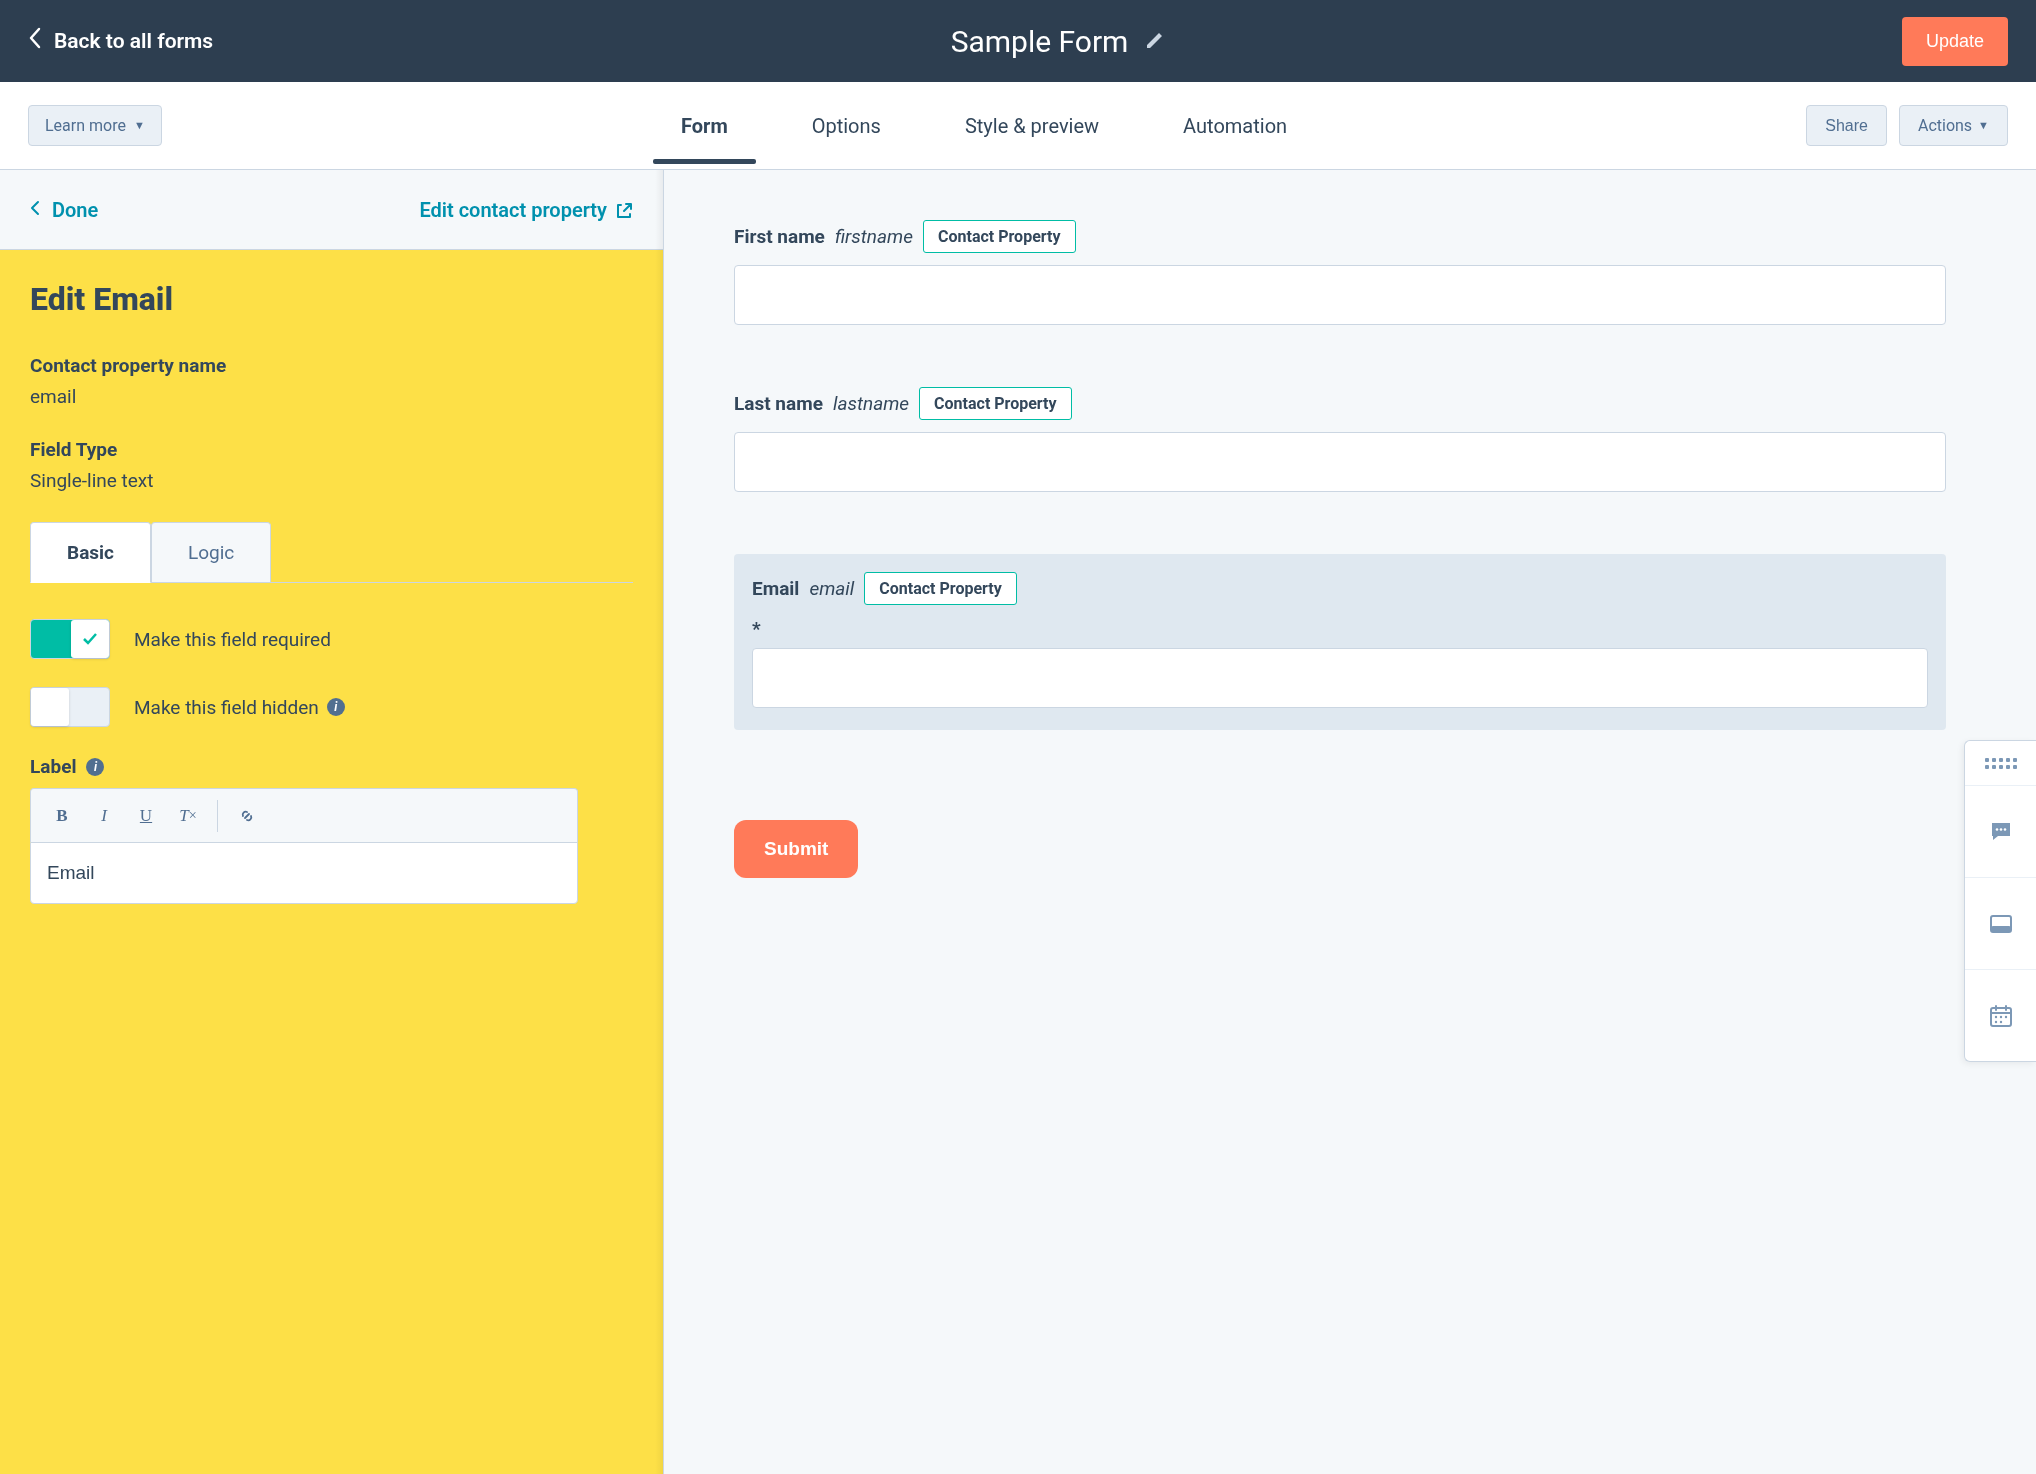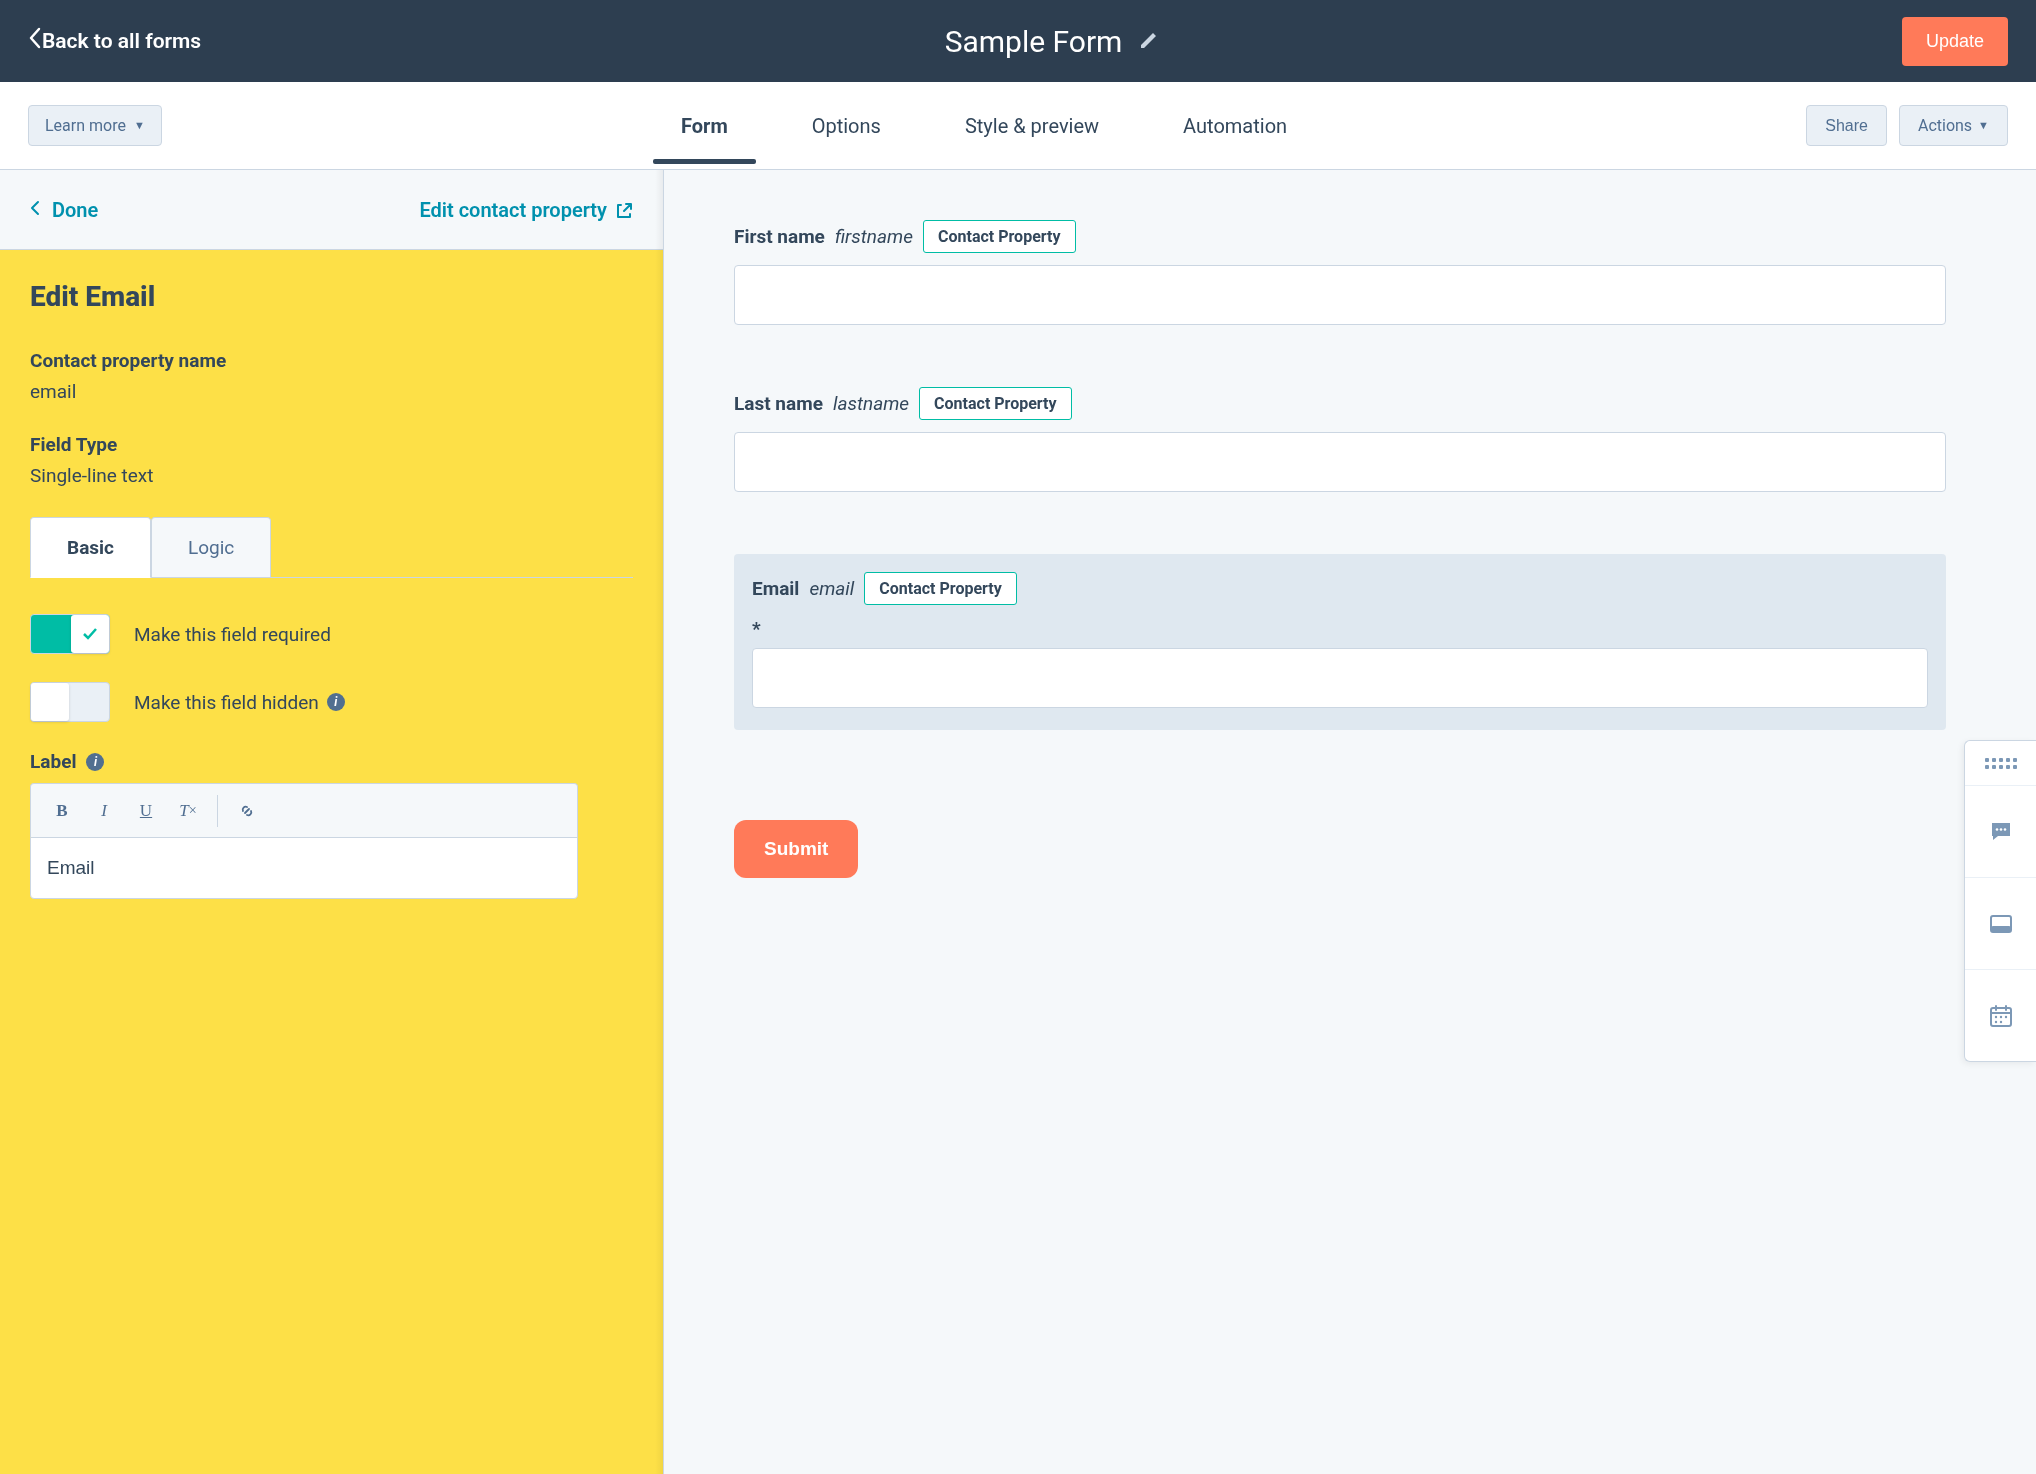--- a/index.html
+++ b/index.html
@@ -1,18 +1,18 @@
 <!DOCTYPE html>
 <html><head>
 <meta charset="utf-8">
 <style>
 *{box-sizing:border-box;margin:0;padding:0}
 body{font-family:-apple-system,BlinkMacSystemFont,'Segoe UI',Roboto,Helvetica,Arial,sans-serif;background:#f5f8fa;color:#33475b;overflow:hidden}
 .topbar{background:#2d3e50;height:82px;display:flex;align-items:center;padding:0 28px;color:#fff}
-.back-link{display:flex;align-items:center;gap:0;cursor:pointer;font-size:21px;font-weight:600}
+.back-link{display:flex;align-items:center;gap:12px;cursor:pointer;font-size:21px;font-weight:600}
 .back-chevron{font-size:24px}
 .title-wrap{flex:1;display:flex;justify-content:center;align-items:center;gap:16px}
 .form-title{font-size:30px;font-weight:400;color:#fff}
 .pencil{width:20px;height:20px;cursor:pointer}
 .update-btn{background:#ff7a59;color:#fff;border:none;padding:14px 24px;border-radius:4px;font-size:18px;font-weight:500;cursor:pointer}
 .subbar{background:#fff;height:88px;border-bottom:1px solid #cbd6e2;display:flex;align-items:center;padding:0 28px}
 .learn-more{background:#eaf0f6;border:1px solid #cbd6e2;border-radius:4px;padding:10px 16px;font-size:16px;color:#506e91;cursor:pointer;display:flex;align-items:center;gap:8px}
 .nav-tabs{flex:1;display:flex;justify-content:center;gap:84px}
 .nav-tab{font-size:20px;color:#33475b;cursor:pointer;padding:24px 0;position:relative}
 .nav-tab.active{font-weight:700}
@@ -21,21 +21,21 @@
 .ghost-btn{background:#eaf0f6;border:1px solid #cbd6e2;border-radius:4px;padding:10px 18px;font-size:16px;color:#506e91;cursor:pointer;display:flex;align-items:center;gap:6px}
 .workspace{display:flex;height:calc(100vh - 158px)}
 .left-panel{width:664px;background:#fde047;border-right:1px solid #cbd6e2;display:flex;flex-direction:column;position:relative}
 .left-panel::after{content:'';position:absolute;right:0;top:0;bottom:0;width:8px;background:linear-gradient(to right,rgba(0,0,0,0),rgba(0,0,0,.05))}
 .panel-header{background:#f5f8fa;border-bottom:1px solid #cbd6e2;height:80px;display:flex;align-items:center;justify-content:space-between;padding:0 30px}
 .done-link{display:flex;align-items:center;gap:12px;color:#0091ae;font-size:20px;font-weight:600;cursor:pointer}
 .done-chevron{color:#0091ae;font-size:18px}
 .edit-prop-link{color:#0091ae;font-size:20px;font-weight:600;cursor:pointer;display:flex;align-items:center;gap:8px}
 .ext-icon{width:18px;height:18px}
 .panel-body{padding:30px;overflow-y:auto;flex:1}
-.edit-title{font-size:28px;font-weight:800;color:#33475b;margin-bottom:36px}
+.edit-title{font-size:32px;font-weight:800;color:#33475b;margin-bottom:36px}
 .field-label{font-size:19px;font-weight:700;color:#33475b;margin-bottom:8px}
 .field-value{font-size:19px;color:#33475b;margin-bottom:30px}
 .mini-tabs{display:flex;border-bottom:1px solid #cbd6e2;margin-top:10px;margin-bottom:36px}
 .mini-tab{padding:18px 36px;font-size:19px;color:#33475b;border:1px solid transparent;cursor:pointer;background:#fff}
 .mini-tab.active{font-weight:700;border:1px solid #cbd6e2;border-bottom:1px solid #fff;border-radius:4px 4px 0 0;margin-bottom:-1px}
 .mini-tab.inactive{border:1px solid #cbd6e2;border-bottom:none;border-radius:4px 4px 0 0;background:#f5f8fa;color:#506e91}
 .toggle-row{display:flex;align-items:center;gap:24px;margin-bottom:28px}
 .toggle{width:80px;height:40px;border-radius:4px;position:relative;cursor:pointer;border:1px solid #cbd6e2;display:flex}
 .toggle.on{background:#00bda5}
 .toggle.off{background:#eaf0f6}

